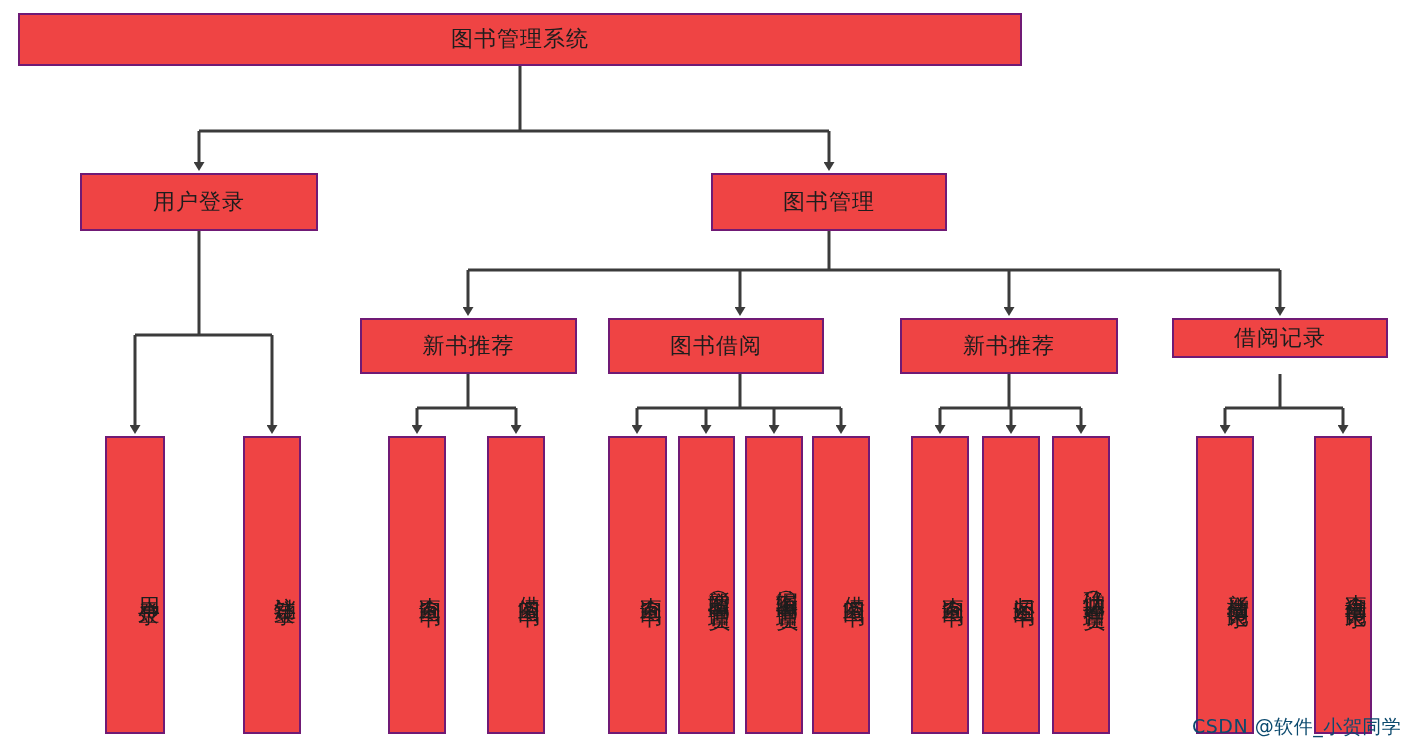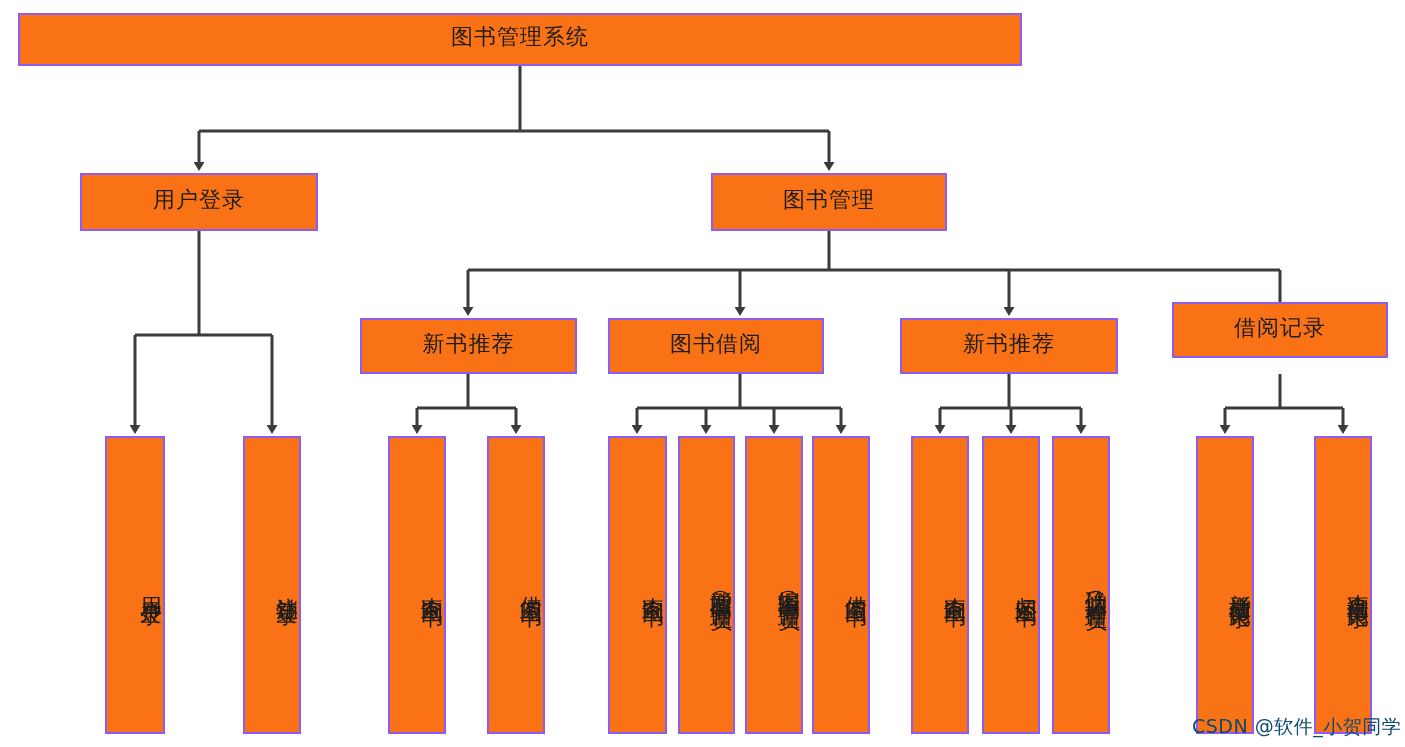--- a/index.html
+++ b/index.html
@@ -22,27 +22,26 @@
     position: absolute;
     left: 0;
     top: 0;
     width: 1405px;
     height: 747px;
     pointer-events: none;
   }
   .node {
     position: absolute;
     box-sizing: border-box;
-    border: 2px solid #8b5cf6;
-    background: #f97316;
+    border: 2px solid #701a75;
+    background: #ef4444;
     display: flex;
     align-items: center;
     justify-content: center;
     color: #1d1d1d;
-    font-family: Liberation Mono, monospace;
   }
   .node.horiz {
     font-size: 22px;
     letter-spacing: 1px;
     line-height: 1.2;
   }
   .node.vert {
     writing-mode: vertical-rl;
     text-orientation: upright;
     font-size: 22px;
@@ -149,21 +148,21 @@
   </div>
 
   <div class="node horiz" style="left:608px; top:318px; width:216px; height:56px;">
     <span>图书借阅</span>
   </div>
 
   <div class="node horiz" style="left:900px; top:318px; width:218px; height:56px;">
     <span>新书推荐</span>
   </div>
 
-  <div class="node horiz" style="left:1172px; top:302px; width:216px; height:56px;">
+  <div class="node horiz" style="left:1172px; top:318px; width:216px; height:40px;">
     <span>借阅记录</span>
   </div>
 
   <div class="node vert" style="left:105px; top:436px; width:60px; height:298px;">
     <span>用户登录</span>
   </div>
 
   <div class="node vert" style="left:243px; top:436px; width:58px; height:298px;">
     <span>注销登录</span>
   </div>

